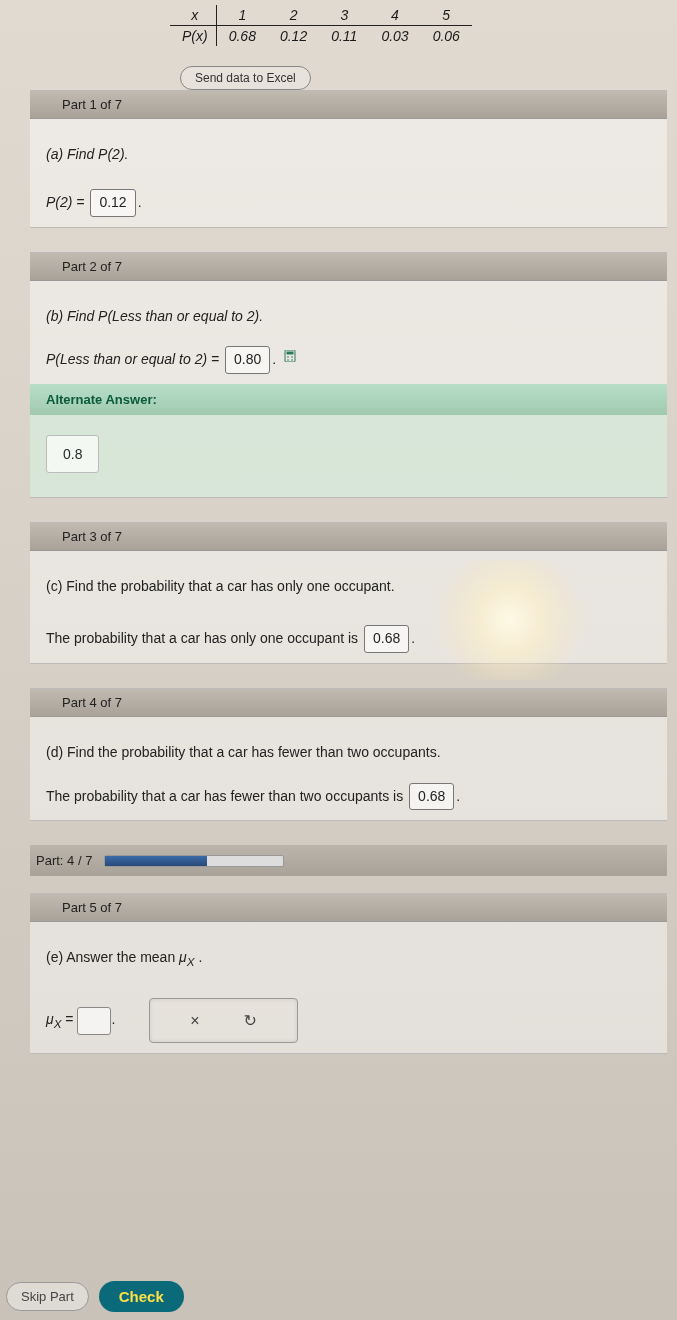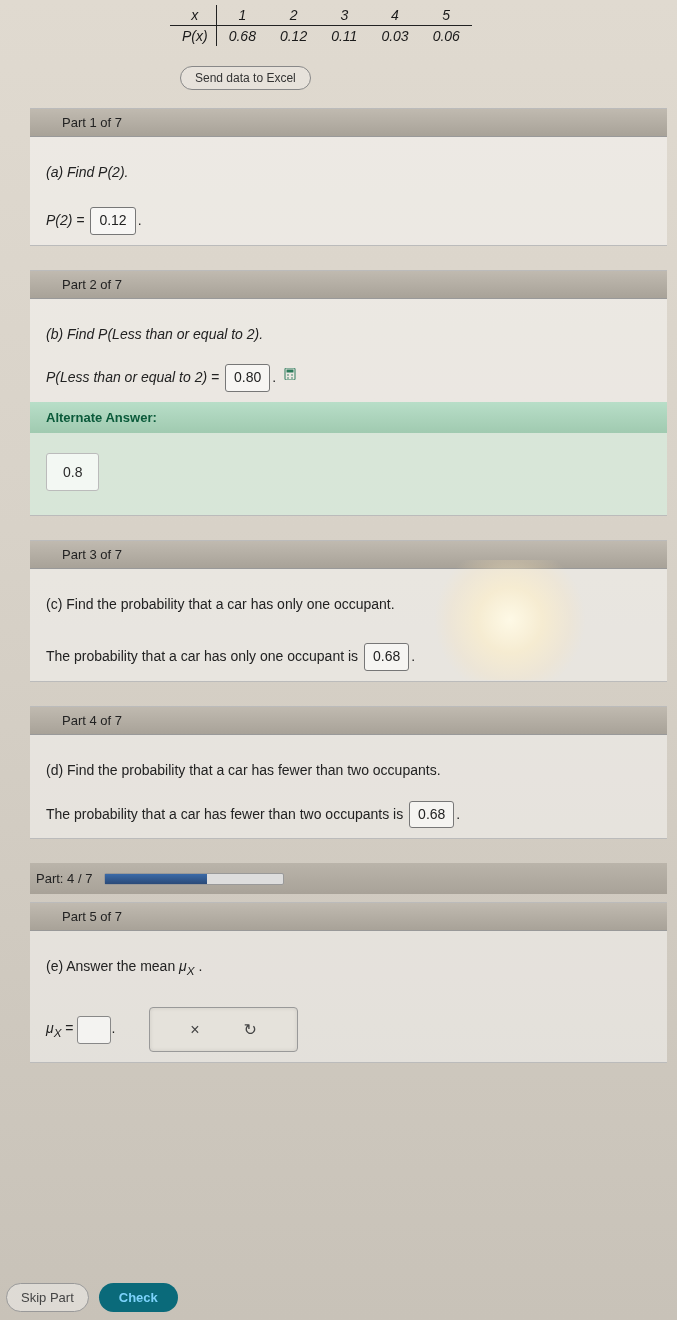--- a/index.html
+++ b/index.html
@@ -19,21 +19,20 @@
   
   .dist-table-wrap { margin: 5px 0 20px 140px; }
   .dist-table { border-collapse: collapse; font-size: 14px; font-style: italic; }
   .dist-table td { padding: 2px 12px; text-align: center; color: #1a1a1a; }
   .dist-table tr:first-child td { border-bottom: 1px solid #222; }
   .dist-table td:first-child { border-right: 1px solid #222; font-weight: 500; padding-right:8px; }
 
   .send-data {
     display: inline-block;
     margin-left: 150px;
-    margin-bottom: 18px;
     padding: 4px 14px;
     border: 1px solid #888;
     border-radius: 14px;
     font-size: 12px;
     color: #333;
     background: rgba(255,255,255,0.25);
     cursor: pointer;
   }
 
   .part-block {
@@ -95,21 +94,21 @@
   }
 
   .progress-row {
     display:flex;
     align-items:center;
     gap: 12px;
     padding: 8px 6px;
     font-size: 13px;
     color:#222;
     background: linear-gradient(180deg,#bab4aa 0%, #a8a298 100%);
-    margin-bottom: 8px;
+    margin-bottom: 17px;
   }
   .progress-bar {
     width: 180px;
     height: 12px;
     background: #ddd;
     border: 1px solid #999;
     position: relative;
     border-radius: 2px;
   }
   .progress-fill {
@@ -161,22 +160,22 @@
     background: rgba(255,255,255,0.4);
     font-size: 13px;
     color: #444;
     cursor:pointer;
   }
   .check-btn {
     padding: 7px 20px;
     border: none;
     border-radius: 16px;
     background: #0a6a7a;
-    color: #7dd3fc;
-    font-size: 13px;
+    color: #fde047;
+    font-size: 15px;
     font-weight: bold;
     cursor:pointer;
   }
 
   .calc-icon {
     display:inline-block;
     vertical-align: top;
     margin-left: 4px;
   }
   .calc-icon svg { width:12px; height:12px; }

